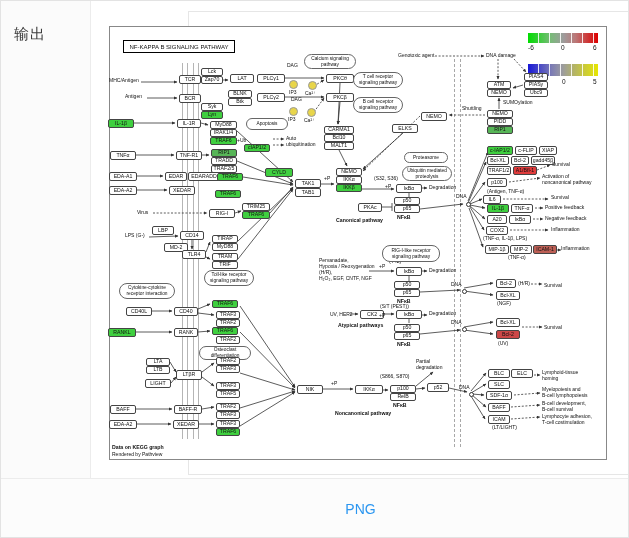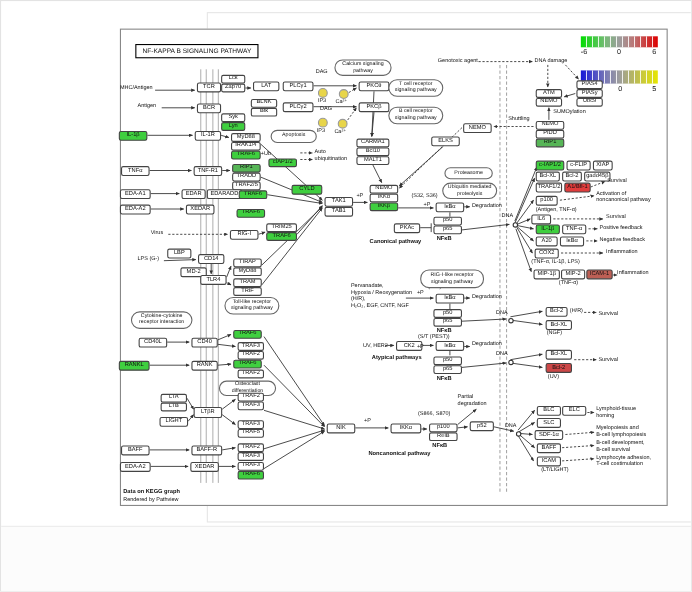--- a/index.html
+++ b/index.html
@@ -35,20 +35,23 @@
      text-align:center;font-size:4.8px;line-height:1.15;white-space:pre-line;}
   .c{background:#e8d54a;border:1px solid #999;border-radius:50%;}
   .o{background:#fff;border:1px solid #333;border-radius:50%;}
   svg.edges{position:absolute;left:0;top:0;pointer-events:none;}
 </style>
 </head>
 <body>
 
 <div class="app">
 
+  <div class="cell-label top-cell">
+    <div class="lbl">输出</div>
+  </div>
 
   <div class="content">
     <div class="imgbox"></div>
   </div>
 
   <div class="pwborder"></div>
 
   <div class="mem" style="left:181px;top:62px;height:376px;"></div>
   <div class="mem" style="left:186px;top:62px;height:376px;"></div>
   <div class="mem" style="left:192px;top:62px;height:376px;"></div>
@@ -411,15 +414,18 @@
 B-cell lymphopoiesis</div>
       <div class="nd t" style="left: 541px; top: 400px; width: 56px;">B-cell development,
 B-cell survival</div>
       <div class="nd t" style="left: 541px; top: 413px; width: 56px;">Lymphocyte adhesion,
 T-cell costimulation</div>
       <div class="nd b" style="left: 111px; top: 443px;">Data on KEGG graph</div>
       <div class="nd t" style="left: 111px; top: 451px;">Rendered by Pathview</div>
     </div>
 
   <div class="bottom-row">
+    <div class="png-wrap">
+      <a class="png-link">PNG</a>
+    </div>
   </div>
 
 </div>
 
 </body></html>

